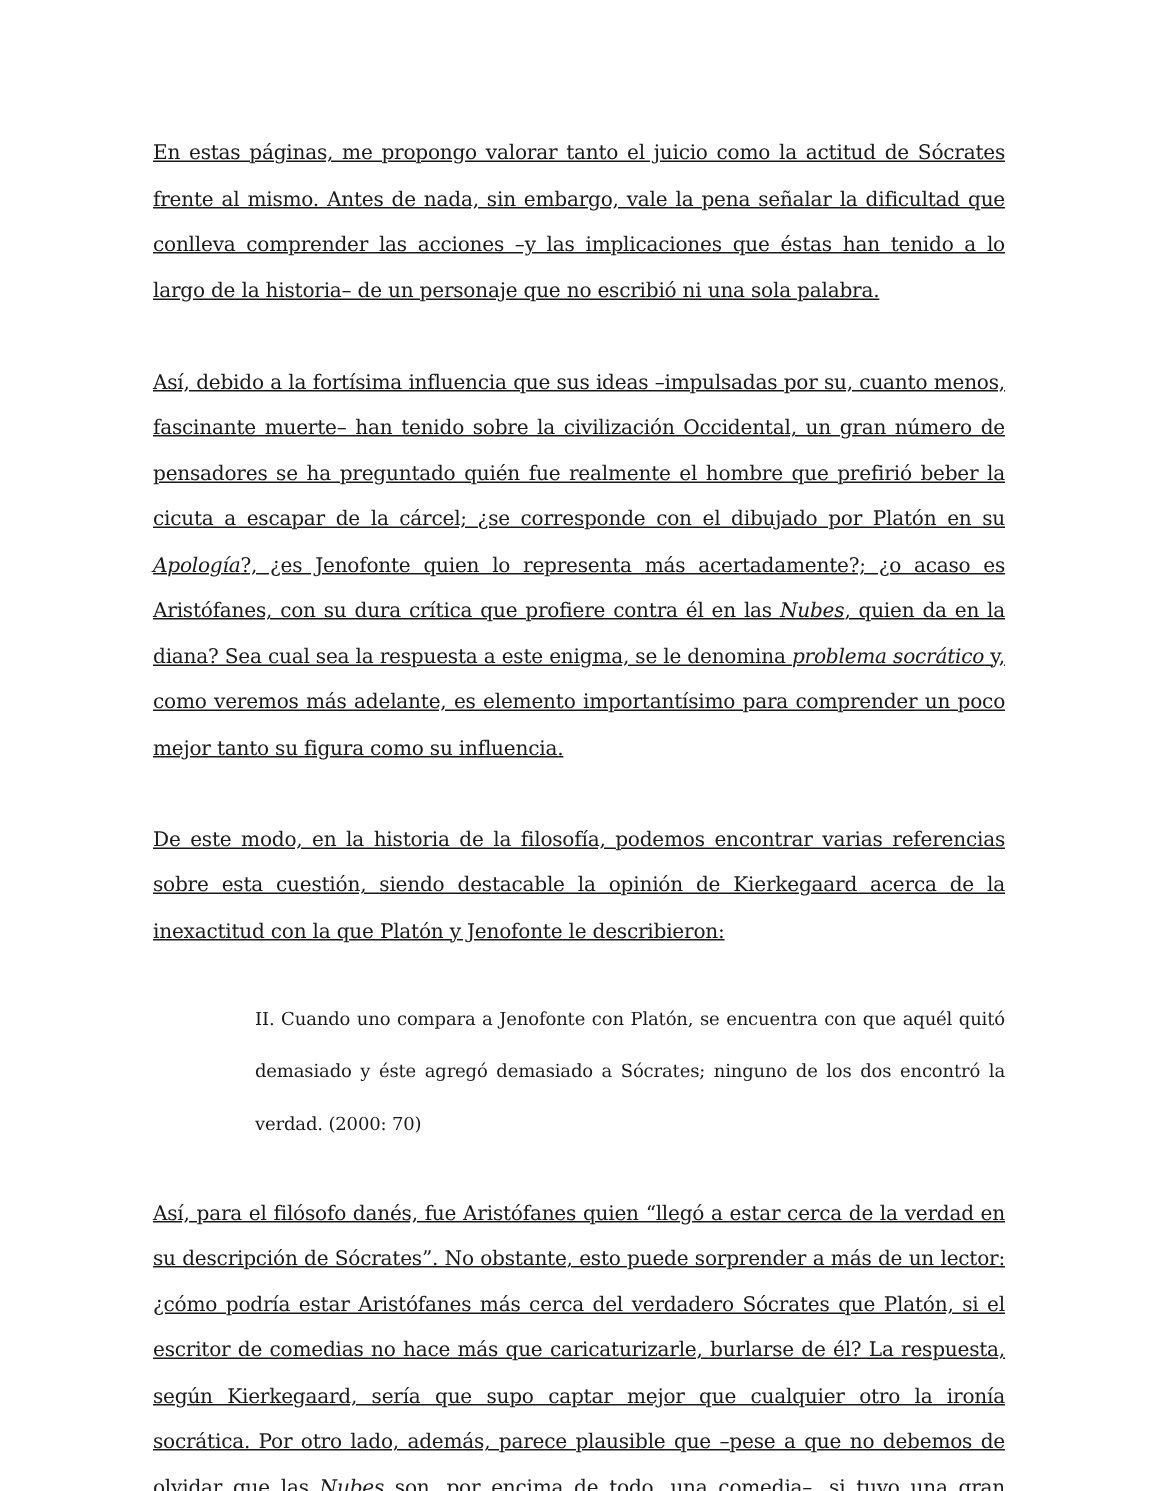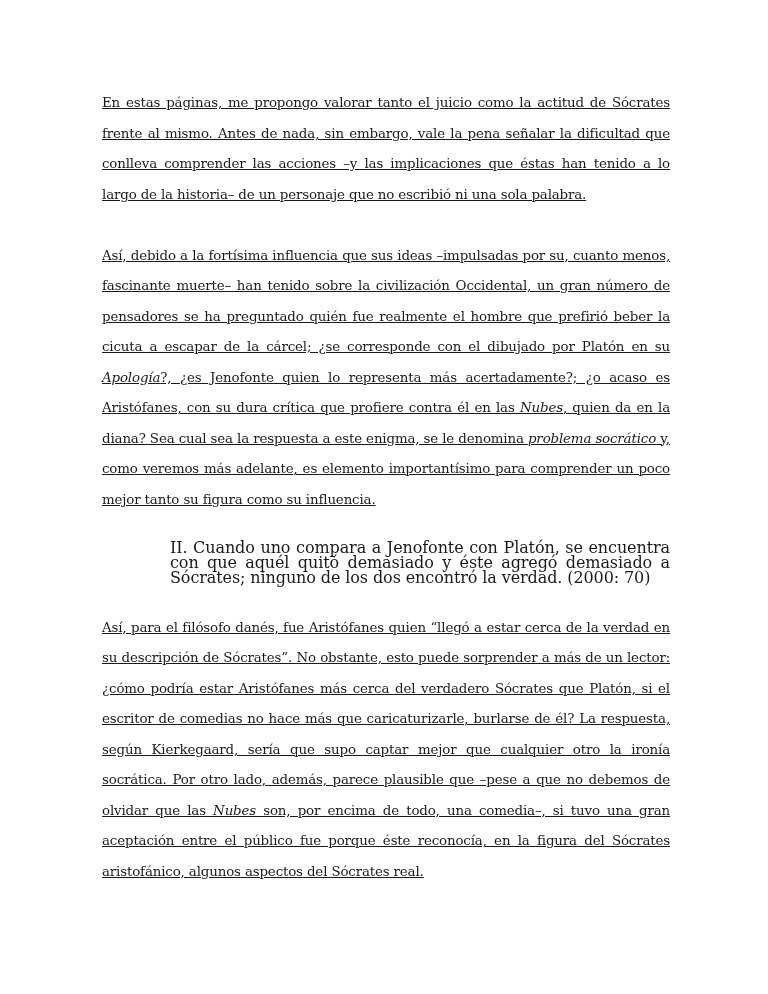--- a/index.html
+++ b/index.html
@@ -8,36 +8,39 @@
     position: absolute; left: 102px; top: 88px; width: 568px;
     font-family: "DejaVu Serif", "Liberation Serif", serif;
     font-size: 13.4px; color: #1a1a1a;
   }
   .para {
     margin: 0 0 30.5px 0; line-height: 30.5px; text-align: justify;
     letter-spacing: -0.15px;
     text-decoration: underline;
   }
   .quote {
-    margin: -6px 0 28px 68px; line-height: 15px; text-align: justify;
-    font-size: 16px; letter-spacing: -0.1px;
+    margin: -6px 0 28px 68px; line-height: 35px; text-align: justify;
+    font-size: 12px; letter-spacing: -0.1px;
   }
   em { font-style: italic; }
 </style>
 </head>
 <body>
 
 <div class="page">
   <p class="para">
     <span>En estas páginas, me propongo valorar tanto el juicio como la actitud de Sócrates frente al mismo. Antes de nada, sin embargo, vale la pena señalar la dificultad que conlleva comprender las acciones –y las implicaciones que éstas han tenido a lo largo de la historia– de un personaje que no escribió ni una sola palabra.</span>
   </p>
 
   <p class="para">
     <span>Así, debido a la fortísima influencia que sus ideas –impulsadas por su, cuanto menos, fascinante muerte– han tenido sobre la civilización Occidental, un gran número de pensadores se ha preguntado quién fue realmente el hombre que prefirió beber la cicuta a escapar de la cárcel; ¿se corresponde con el dibujado por Platón en su </span><em>Apología</em><span>?, ¿es Jenofonte quien lo representa más acertadamente?; ¿o acaso es Aristófanes, con su dura crítica que profiere contra él en las </span><em>Nubes</em><span>, quien da en la diana? Sea cual sea la respuesta a este enigma, se le denomina </span><em>problema socrático</em><span> y, como veremos más adelante, es elemento importantísimo para comprender un poco mejor tanto su figura como su influencia.</span>
   </p>
 
+  <p class="para">
+    <span>De este modo, en la historia de la filosofía, podemos encontrar varias referencias sobre esta cuestión, siendo destacable la opinión de Kierkegaard acerca de la inexactitud con la que Platón y Jenofonte le describieron:</span>
+  </p>
 
   <p class="quote">II. Cuando uno compara a Jenofonte con Platón, se encuentra con que aquél quitó demasiado y éste agregó demasiado a Sócrates; ninguno de los dos encontró la verdad.  (2000: 70)</p>
 
   <p class="para">
     <span>Así, para el filósofo danés, fue Aristófanes quien “llegó a estar cerca de la verdad en su descripción de Sócrates”. No obstante, esto puede sorprender a más de un lector: ¿cómo podría estar Aristófanes más cerca del verdadero Sócrates que Platón, si el escritor de comedias no hace más que caricaturizarle, burlarse de él? La respuesta, según Kierkegaard, sería que supo captar mejor que cualquier otro la ironía socrática. Por otro lado, además, parece plausible que –pese a que no debemos de olvidar que las </span><em>Nubes</em><span> son, por encima de todo, una comedia–, si tuvo una gran aceptación entre el público fue porque éste reconocía, en la figura del Sócrates aristofánico, algunos aspectos del Sócrates real.</span>
   </p>
 </div>
 
 </body></html>

